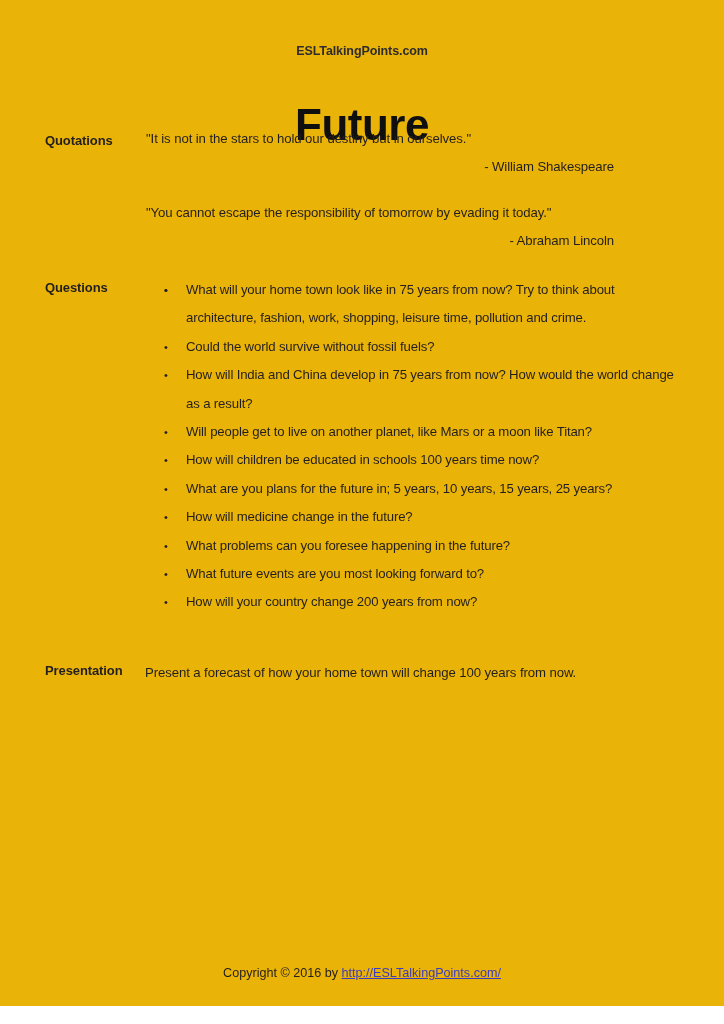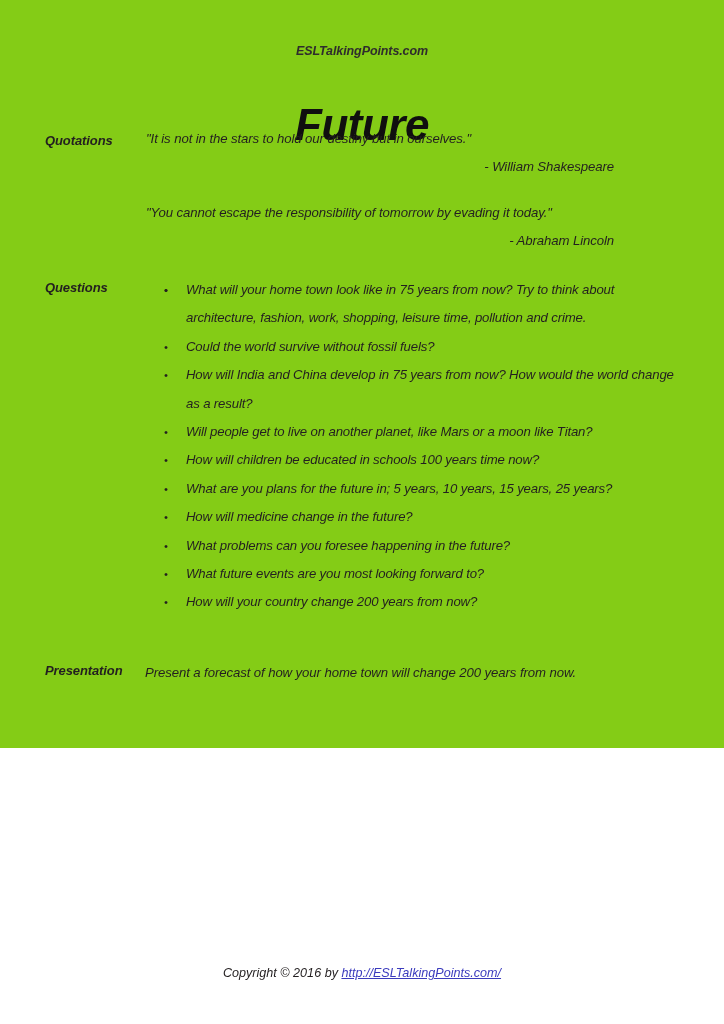--- a/index.html
+++ b/index.html
@@ -13,23 +13,22 @@
     height: 1024px;
     position: relative;
     font-family: "Liberation Sans", sans-serif;
     color: #231f20;
     overflow: hidden;
   }
 
   .page {
     position: relative;
     width: 724px;
-    height: 748px;
-    background: #84cc16;
-    font-style: italic;
+    height: 1006px;
+    background: #eab308;
   }
 
   
   .site-name {
     position: absolute;
     top: 44px;
     left: 0;
     width: 724px;
     text-align: center;
     font-size: 12.5px;
@@ -215,19 +214,19 @@
       <span>What future events are you most looking forward to?</span>
     </li>
     <li class="question-item">
       <span class="bullet">•</span>
       <span>How will your country change 200 years from now?</span>
     </li>
   </ul>
 
   <div class="row-label presentation-label">Presentation</div>
 
-  <div class="presentation-text">Present a forecast of how your home town will change 200 years from now.</div>
+  <div class="presentation-text">Present a forecast of how your home town will change 100 years from now.</div>
 
   <div class="footer">
     <span>Copyright © 2016 by </span><a class="footer-link" href="#" style="color: rgb(59, 59, 189);">http://ESLTalkingPoints.com/</a>
   </div>
 
 </div>
 
 </body></html>

